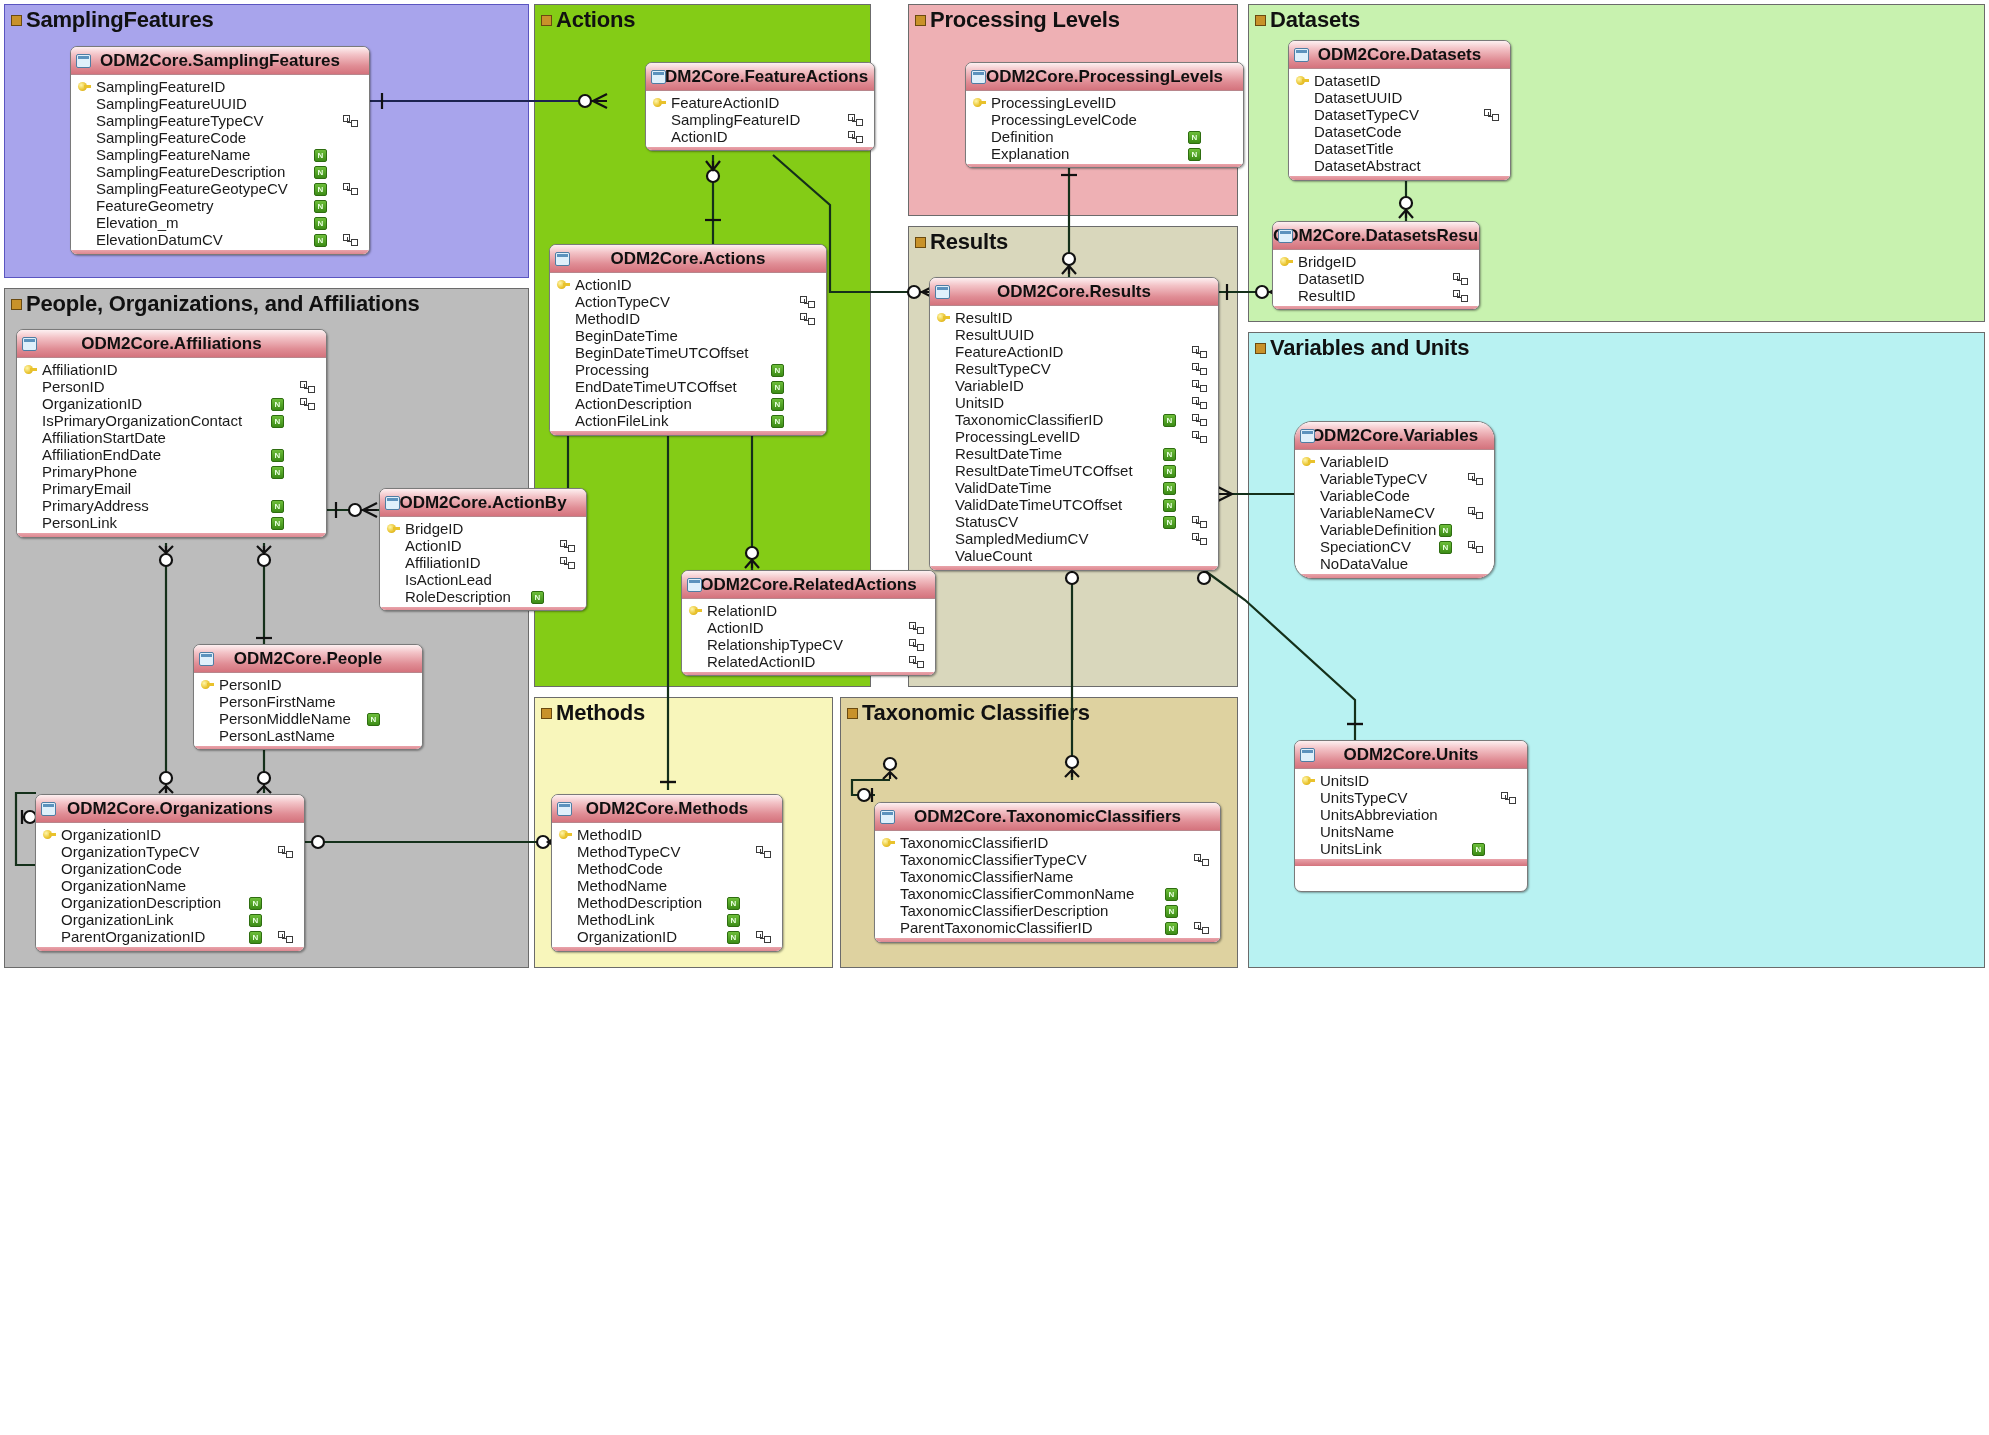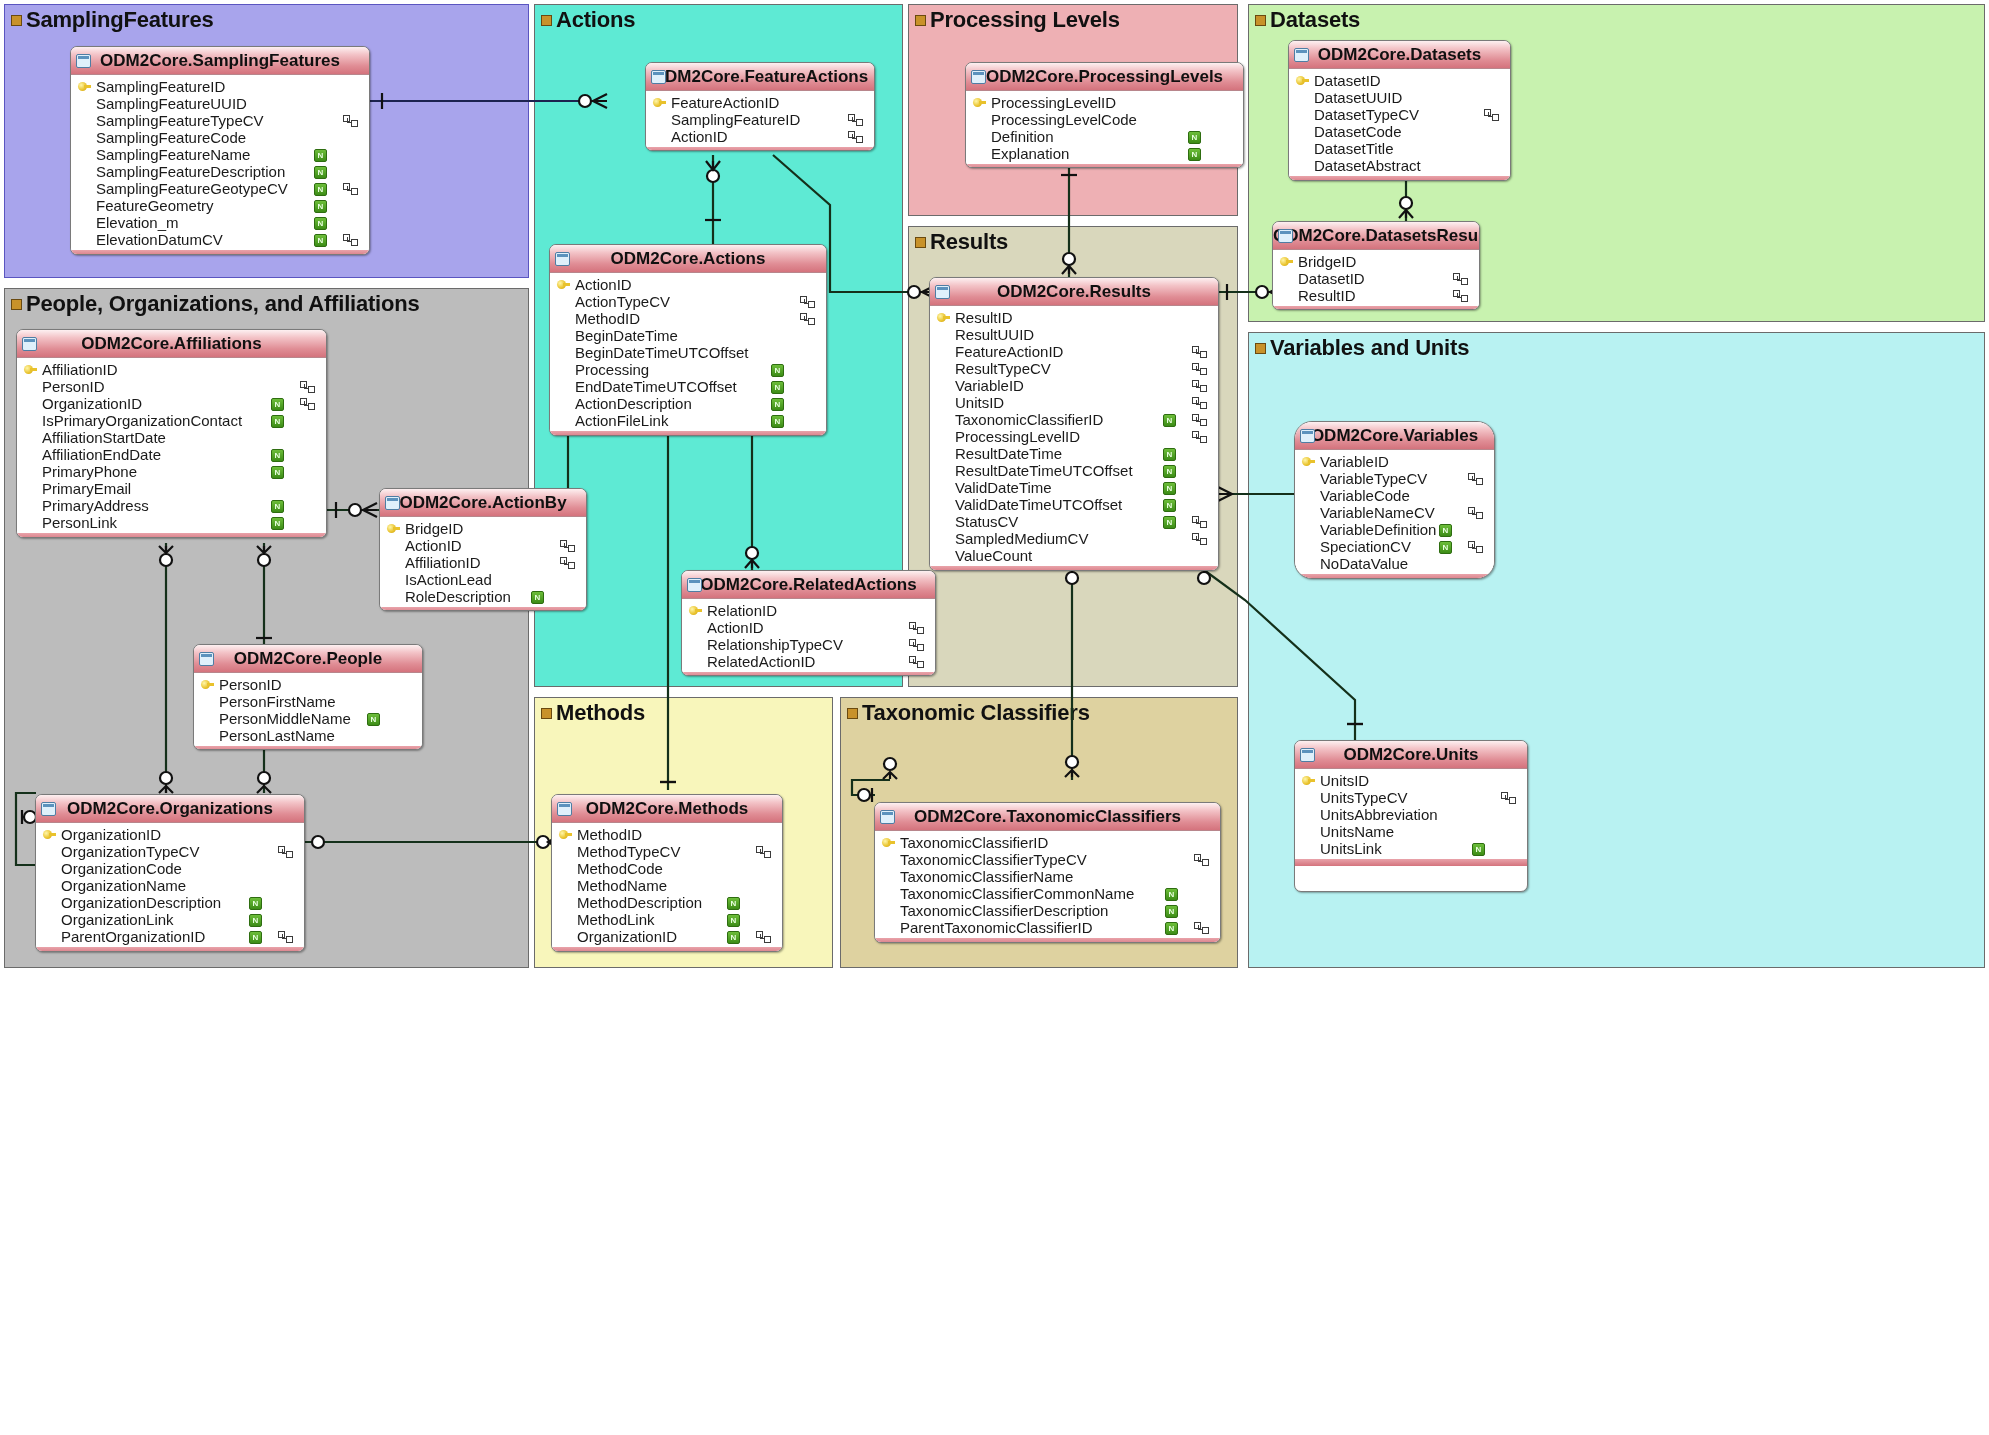--- a/index.html
+++ b/index.html
@@ -57,21 +57,21 @@
 <body>
 
 <div id="canvas">
 
   <div class="group" style="left:4px;top:4px;width:525px;height:274px;background:#a8a4ec;border-color:#5a55c0;">
     <div class="grp-title">
       <span class="grp-bullet"></span><span>SamplingFeatures</span>
     </div>
   </div>
 
-  <div class="group" style="left:534px;top:4px;width:369px;height:683px;background:#5eead4;border-color:#6b6b6b;">
+  <div class="group" style="left:534px;top:4px;width:337px;height:683px;background:#84cc16;border-color:#6b6b6b;">
     <div class="grp-title">
       <span class="grp-bullet"></span><span>Actions</span>
     </div>
   </div>
 
   <div class="group" style="left:908px;top:4px;width:330px;height:212px;background:#eeb0b4;border-color:#6b6b6b;">
     <div class="grp-title">
       <span class="grp-bullet"></span><span>Processing Levels</span>
     </div>
   </div>

